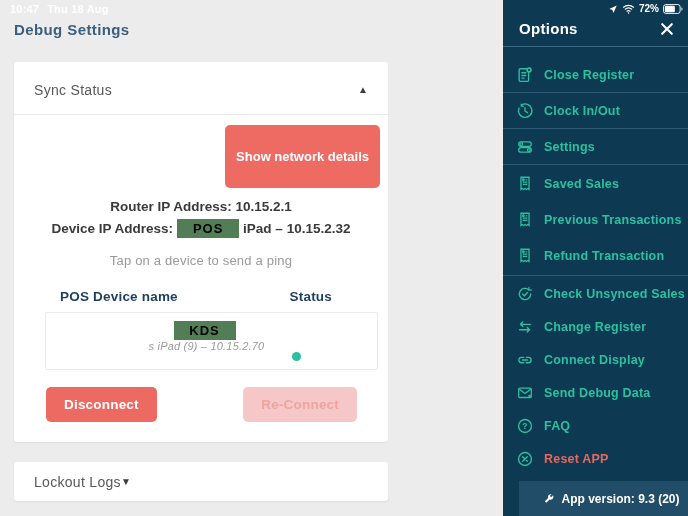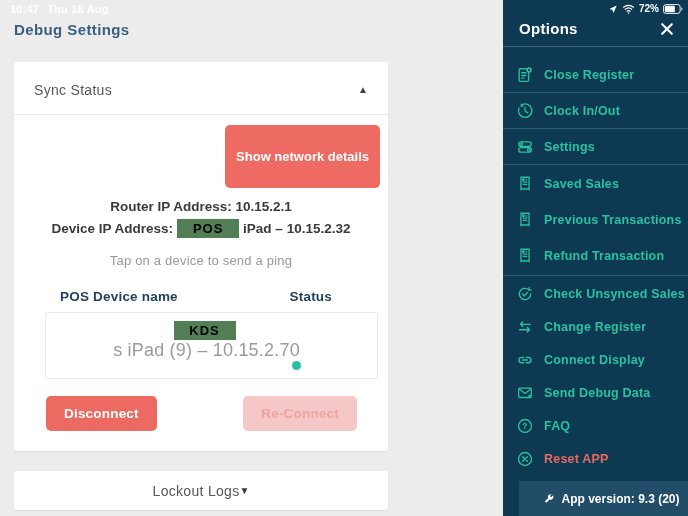--- a/index.html
+++ b/index.html
@@ -53,34 +53,34 @@
     display:flex; justify-content:space-between; align-items:center;
     margin:21px 56px 0 46px;
     gap:16px;
   }
   .th { font-size:13.5px; font-weight:700; color:#1d3e5e; letter-spacing:.2px; }
   .device-row {
     display:flex; align-items:center; margin:8px 10px 0 31px;
     border:1px solid #ebebeb; border-radius:2px; background:#fff;
     padding:8px 10px 8px 0; cursor:pointer;flex-direction:column;
   }
-  .row-name { color:#9b9b9b; font-size:18px; letter-spacing:.2px; }
+  .row-name { color:#9b9b9b; font-size:11px; letter-spacing:.2px;font-style:italic; }
   .dot {
     width:9px; height:9px; border-radius:50%; background:#2bc0a1;
     margin-left:auto; margin-right:66px;
   }
   .btn-row { display:flex; justify-content:space-between; margin:17px 31px 0 32px;gap:12px; }
   .btn {
     border:none; border-radius:5px; font-family:inherit; font-size:13.5px;
     font-weight:700; padding:10px 18px; cursor:pointer; letter-spacing:.2px;
   }
   .btn-disconnect { background:#ed6a63; color:#fff; }
   .btn-reconnect  { background:#f6c7c7; color:#eda5a2; }
   .card-collapsed {
-    height:39px; display:flex; justify-content:center; align-items:center;
+    height:39px; display:flex; justify-content:flex-start; align-items:center;
     padding:0 20px; cursor:pointer;
   }
   .card-collapsed.first { margin-top:20px; }
   .card-collapsed + .card-collapsed { margin-top:15px;font-weight:bold; }
   
   .sidebar {
     position:absolute; right:0; top:0; width:185px; height:516px;
     background:#0d3a52; color:#2bc0a0;
   }
   .sb-status {

